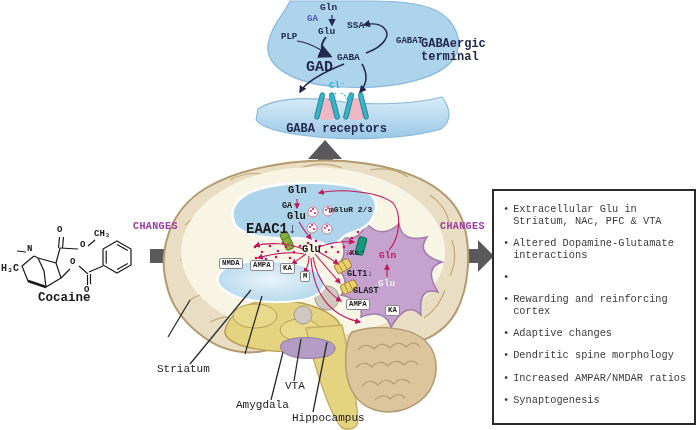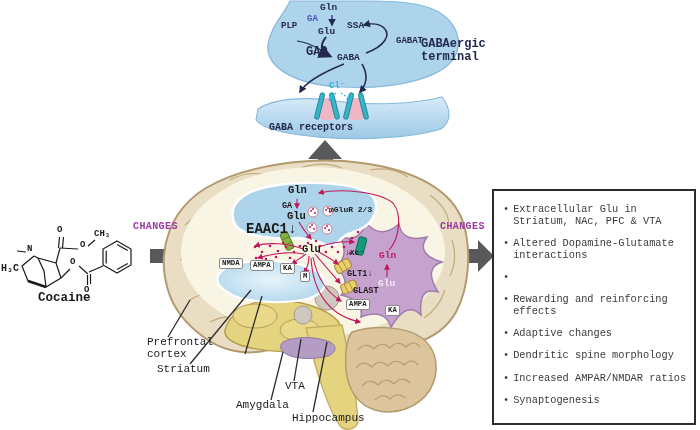--- a/index.html
+++ b/index.html
@@ -238,27 +238,27 @@
     <line x1="271" y1="400" x2="283" y2="352"></line>
     <line x1="294" y1="381" x2="301" y2="339"></line>
     <line x1="313" y1="412" x2="327" y2="342"></line>
   </g>
 </svg>
 
 <div class="lbl navy" style="left:320px;top:3px;font-size:9.5px">Gln</div>
 <div class="lbl" style="left:307px;top:15px;font-size:9px;font-weight:bold;color:#4952b8">GA</div>
 <div class="lbl navy" style="left:318px;top:27px;font-size:9.5px">Glu</div>
 <div class="lbl navy" style="left:347px;top:21px;font-size:9.5px">SSA</div>
-<div class="lbl navy" style="left:281px;top:22px;font-size:9px">PLP</div>
-<div class="lbl navy" style="left:306px;top:46px;font-size:12px">GAD</div>
+<div class="lbl navy" style="left:281px;top:33px;font-size:9px">PLP</div>
+<div class="lbl navy" style="left:306px;top:60px;font-size:15px">GAD</div>
 <div class="lbl navy" style="left:396px;top:37px;font-size:9px">GABAT</div>
 <div class="lbl navy" style="left:337px;top:53px;font-size:9.5px">GABA</div>
 <div class="lbl navy wrap" style="left:421px;top:38px;width:66px;font-size:12px">GABAergic terminal</div>
 <div class="lbl" style="left:329px;top:82px;font-size:9px;font-weight:bold;color:#29b6dc">Cl⁻</div>
-<div class="lbl navy" style="left:269px;top:123px;width:110px;text-align:left;font-size:10px">GABA receptors</div>
+<div class="lbl navy" style="left:277px;top:123px;width:110px;text-align:right;font-size:12px">GABA receptors</div>
 
 <div class="lbl" style="left:1px;top:264px;font-size:10px;font-weight:600">H₃C</div>
 <div class="lbl" style="left:27px;top:245px;font-size:9px;font-weight:600">N</div>
 <div class="lbl" style="left:57px;top:226px;font-size:9px;font-weight:600">O</div>
 <div class="lbl" style="left:80px;top:241px;font-size:9px;font-weight:600">O</div>
 <div class="lbl" style="left:94px;top:230px;font-size:9px;font-weight:600">CH₃</div>
 <div class="lbl" style="left:70px;top:258px;font-size:9px;font-weight:600">O</div>
 <div class="lbl" style="left:84px;top:286px;font-size:9px;font-weight:600">O</div>
 <div class="lbl" style="left:38px;top:292px;font-size:12.5px;font-weight:bold">Cocaine</div>
 
@@ -278,41 +278,40 @@
 <div class="chipbox" style="left:300px;top:271px">M</div>
 
 <div class="lbl" style="left:345px;top:249px;font-size:8px;font-weight:bold">↓Xc⁻</div>
 <div class="lbl" style="left:347px;top:270px;font-size:8.5px;font-weight:bold">GLT1↓</div>
 <div class="lbl" style="left:353px;top:287px;font-size:8.5px;font-weight:bold">GLAST</div>
 <div class="chipbox" style="left:346px;top:299px">AMPA</div>
 <div class="chipbox" style="left:385px;top:305px">KA</div>
 <div class="lbl" style="left:379px;top:251px;font-size:9.5px;font-weight:bold;color:#c2185b">Gln</div>
 <div class="lbl" style="left:378px;top:279px;font-size:9.5px;font-weight:bold;color:#f5ebf3">Glu</div>
 
-<div class="lbl wrap" style="left:147px;top:337px;width:62px;font-size:11px">Prefrontal cortex</div>
 <div class="lbl" style="left:157px;top:364px;font-size:11px">Striatum</div>
 <div class="lbl" style="left:236px;top:400px;font-size:11px">Amygdala</div>
 <div class="lbl" style="left:285px;top:381px;font-size:11px">VTA</div>
 <div class="lbl" style="left:292px;top:413px;font-size:11px">Hippocampus</div>
 
 <div class="rbox">
   <div class="it">
         <span class="dot">•</span>
         <span>Extracellular Glu in Striatum, NAc, PFC &amp; VTA</span>
       </div>
   <div class="it">
         <span class="dot">•</span>
         <span>Altered Dopamine-Glutamate interactions</span>
       </div>
   <div class="it">
         <span class="dot">•</span>
       </div>
   <div class="it">
         <span class="dot">•</span>
-        <span>Rewarding and reinforcing effects</span>
+        <span>Rewarding and reinforcing cortex</span>
       </div>
   <div class="it">
         <span class="dot">•</span>
         <span>Adaptive changes</span>
       </div>
   <div class="it">
         <span class="dot">•</span>
         <span>Dendritic spine morphology</span>
       </div>
   <div class="it">

